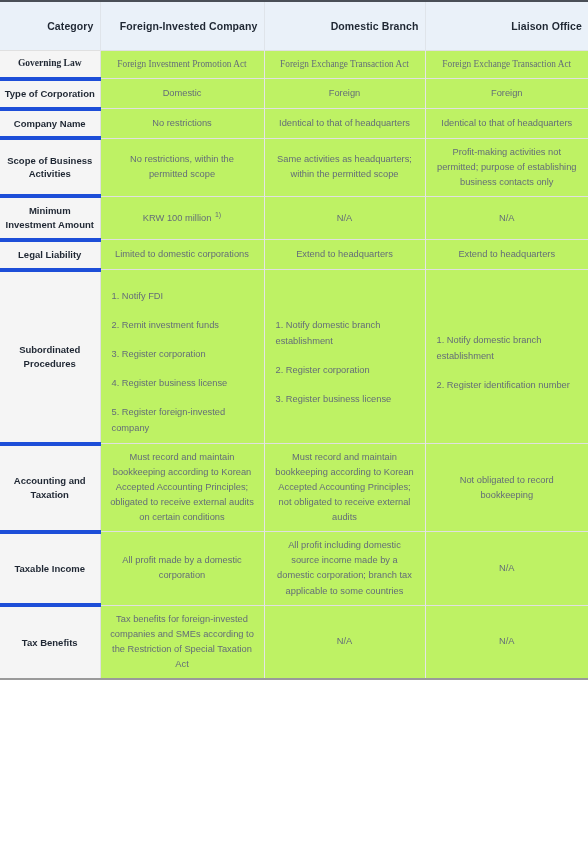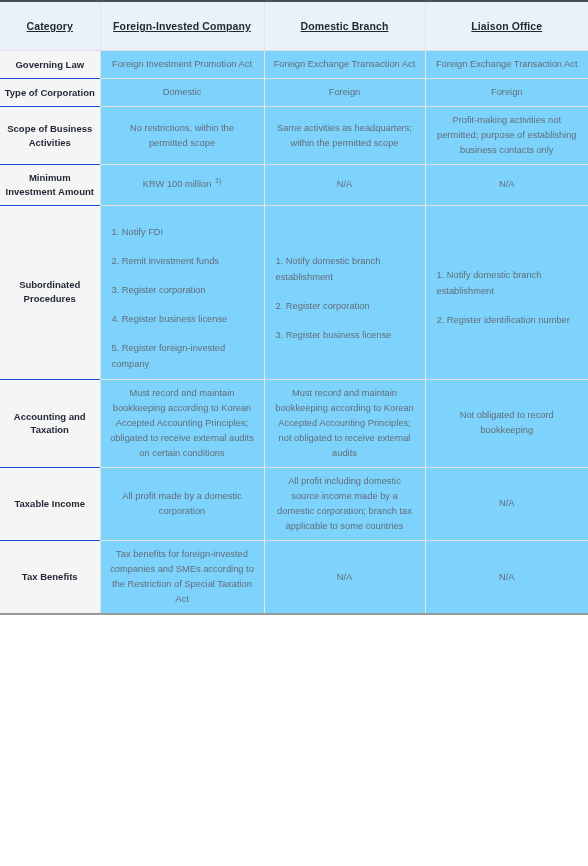--- a/index.html
+++ b/index.html
@@ -24,59 +24,58 @@
   #comparison-table col.c-fic      { width: 164px; }
   #comparison-table col.c-branch   { width: 161px; }
   #comparison-table col.c-liaison  { width: 163px; }
 
   thead th {
     background: #eaf1f9;
     color: #1f2733;
     font-size: 10.5px;
     font-weight: bold;
     letter-spacing: 0.1px;
-    text-align: center;
+    text-align: right;
     vertical-align: middle;
     height: 33px;
     padding: 18px 6px;
     border-right: 1px solid #dfe4ea;
     box-sizing: border-box;
-    text-decoration: underline;
   }
   thead th:last-child { border-right: none; margin-left: 28px; }
 
   tbody th {
     background: #f5f5f5;
     color: #1f2733;
     font-size: 9.5px;
     font-weight: bold;
     line-height: 1.45;
     text-align: center;
     vertical-align: middle;
     padding: 6px 4px;
-    border-top: 1px solid #1d4ed8;
+    border-top: 4px solid #1d4ed8;
     border-right: 1px solid #e0e0e0;
     box-sizing: border-box;
   }
   tbody td {
-    background: #7dd3fc;
+    background: #bef264;
     color: #646d78;
     font-size: 9.3px;
     line-height: 1.62;
     text-align: center;
     vertical-align: middle;
     padding: 6px 9px;
     border-top: 1px solid #e0e0e0;
     border-right: 1px solid #e5e5e5;
     box-sizing: border-box;
   }
   tbody td:last-child { border-right: none; }
 
   tbody tr:first-child th,
-  tbody tr:first-child td { border-top: 1px solid #e0e0e0; }
+  tbody tr:first-child td { border-top: 1px solid #e0e0e0; font-family: Liberation Serif, serif; }
 
   td.cell-list {
     text-align: left;
     padding-left: 11px;
     padding-right: 7px;
   }
   td.cell-list .li-line {
     display: block;
     line-height: 1.72;
     margin-top: 13px;
@@ -113,30 +112,42 @@
         <td><span>Foreign Exchange Transaction Act</span></td>
         <td><span>Foreign Exchange Transaction Act</span></td>
       </tr>
       <tr>
         <th scope="row">Type of Corporation</th>
         <td><span>Domestic</span></td>
         <td><span>Foreign</span></td>
         <td><span>Foreign</span></td>
       </tr>
       <tr>
+        <th scope="row">Company Name</th>
+        <td><span>No restrictions</span></td>
+        <td><span>Identical to that of headquarters</span></td>
+        <td><span>Identical to that of headquarters</span></td>
+      </tr>
+      <tr>
         <th scope="row">Scope of Business Activities</th>
         <td><span>No restrictions, within the permitted scope</span></td>
         <td><span>Same activities as headquarters; within the permitted scope</span></td>
         <td><span>Profit-making activities not permitted; purpose of establishing business contacts only</span></td>
       </tr>
       <tr>
         <th scope="row">Minimum Investment Amount</th>
         <td><span>KRW 100 million</span> <sup class="footnote-mark">1)</sup></td>
         <td><span>N/A</span></td>
         <td><span>N/A</span></td>
+      </tr>
+      <tr>
+        <th scope="row">Legal Liability</th>
+        <td><span>Limited to domestic corporations</span></td>
+        <td><span>Extend to headquarters</span></td>
+        <td><span>Extend to headquarters</span></td>
       </tr>
       <tr>
         <th scope="row">Subordinated Procedures</th>
         <td class="cell-list">
           <span class="li-line">1. Notify FDI</span>
           <span class="li-line">2. Remit investment funds</span>
           <span class="li-line">3. Register corporation</span>
           <span class="li-line">4. Register business license</span>
           <span class="li-line">5. Register foreign-invested company</span>
         </td>

